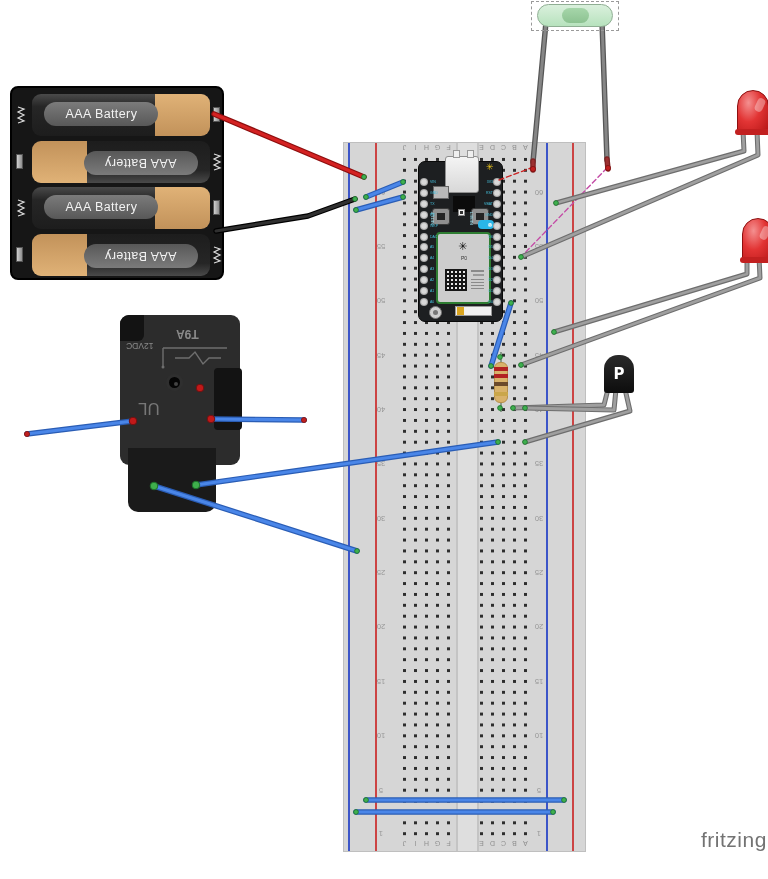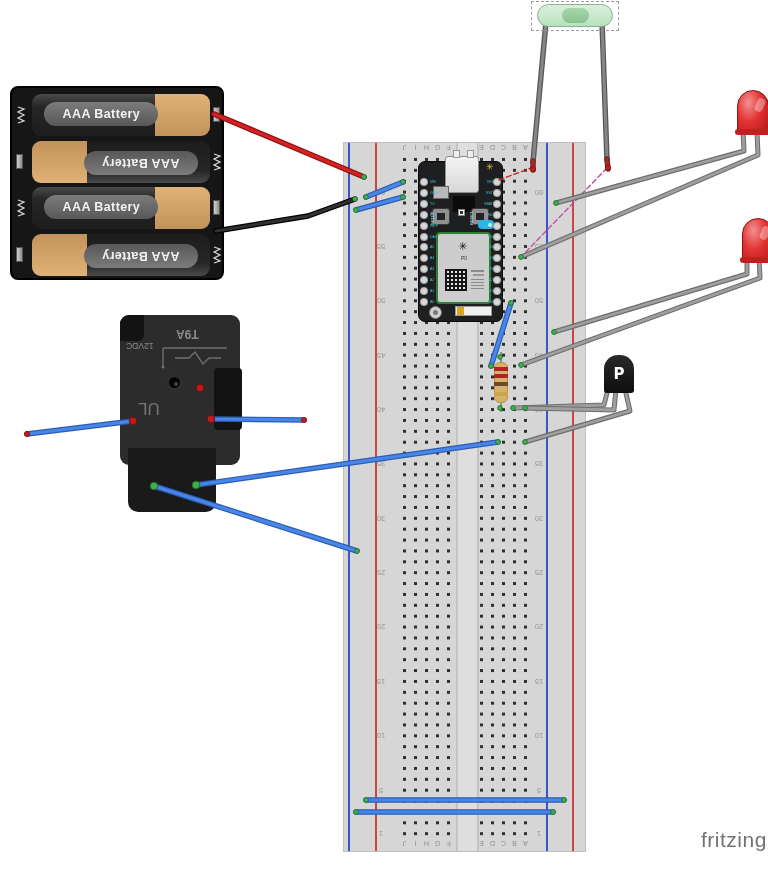--- a/index.html
+++ b/index.html
@@ -22,21 +22,21 @@
   .colletters span{width:11px;text-align:center;}
   .rownum{color:#979797;font-size:7.5px;width:20px;text-align:center;transform:rotate(180deg);}
   
   #battpack{left:10px;top:86px;width:214px;height:194px;background:#161616;border:2px solid #000;
             border-radius:8px;box-sizing:border-box;}
   .batt{left:20px;width:178px;height:42px;background:linear-gradient(180deg,#4a4a4a,#262626 30%,#1d1d1d);
         border-radius:9px;overflow:hidden;position:absolute;}
   .batt .tan{position:absolute;right:0;top:0;width:31%;height:100%;background:linear-gradient(180deg,#e0b277,#c2925a);}
   .batt .band{position:absolute;left:7%;top:8px;width:64%;height:24px;background:linear-gradient(180deg,#7b7b7b,#585858);
         border-radius:12px;display:flex;align-items:center;justify-content:center;}
-  .batt .band span{color:#f2f2f2;font-weight:bold;font-size:12.5px;letter-spacing:.4px;}
+  .batt .band span{color:#f2f2f2;font-weight:normal;font-size:12.5px;letter-spacing:.4px;}
   .batt.flip{transform:rotate(180deg);}
   .clip{width:7px;height:15px;background:linear-gradient(90deg,#cfcfcf,#8f8f8f);border:1px solid #555;box-sizing:border-box;}
   
   #relay-upper{left:120px;top:315px;width:120px;height:150px;background:#2c2c2c;border-radius:9px;}
   #relay-lower{left:128px;top:448px;width:88px;height:64px;background:#1a1a1a;border-radius:0 0 10px 10px;}
   #relay-notch-tl{left:120px;top:315px;width:24px;height:26px;background:#131313;border-radius:9px 0 6px 0;}
   #relay-notch-r{left:214px;top:368px;width:28px;height:62px;background:#131313;border-radius:4px;}
   .relay-txt{color:#8a8a8a;transform:rotate(180deg);}
   #relay-screw{left:166px;top:374px;width:17px;height:17px;border-radius:50%;background:#050505;
                border:3px solid #2f2f2f;box-sizing:border-box;}

